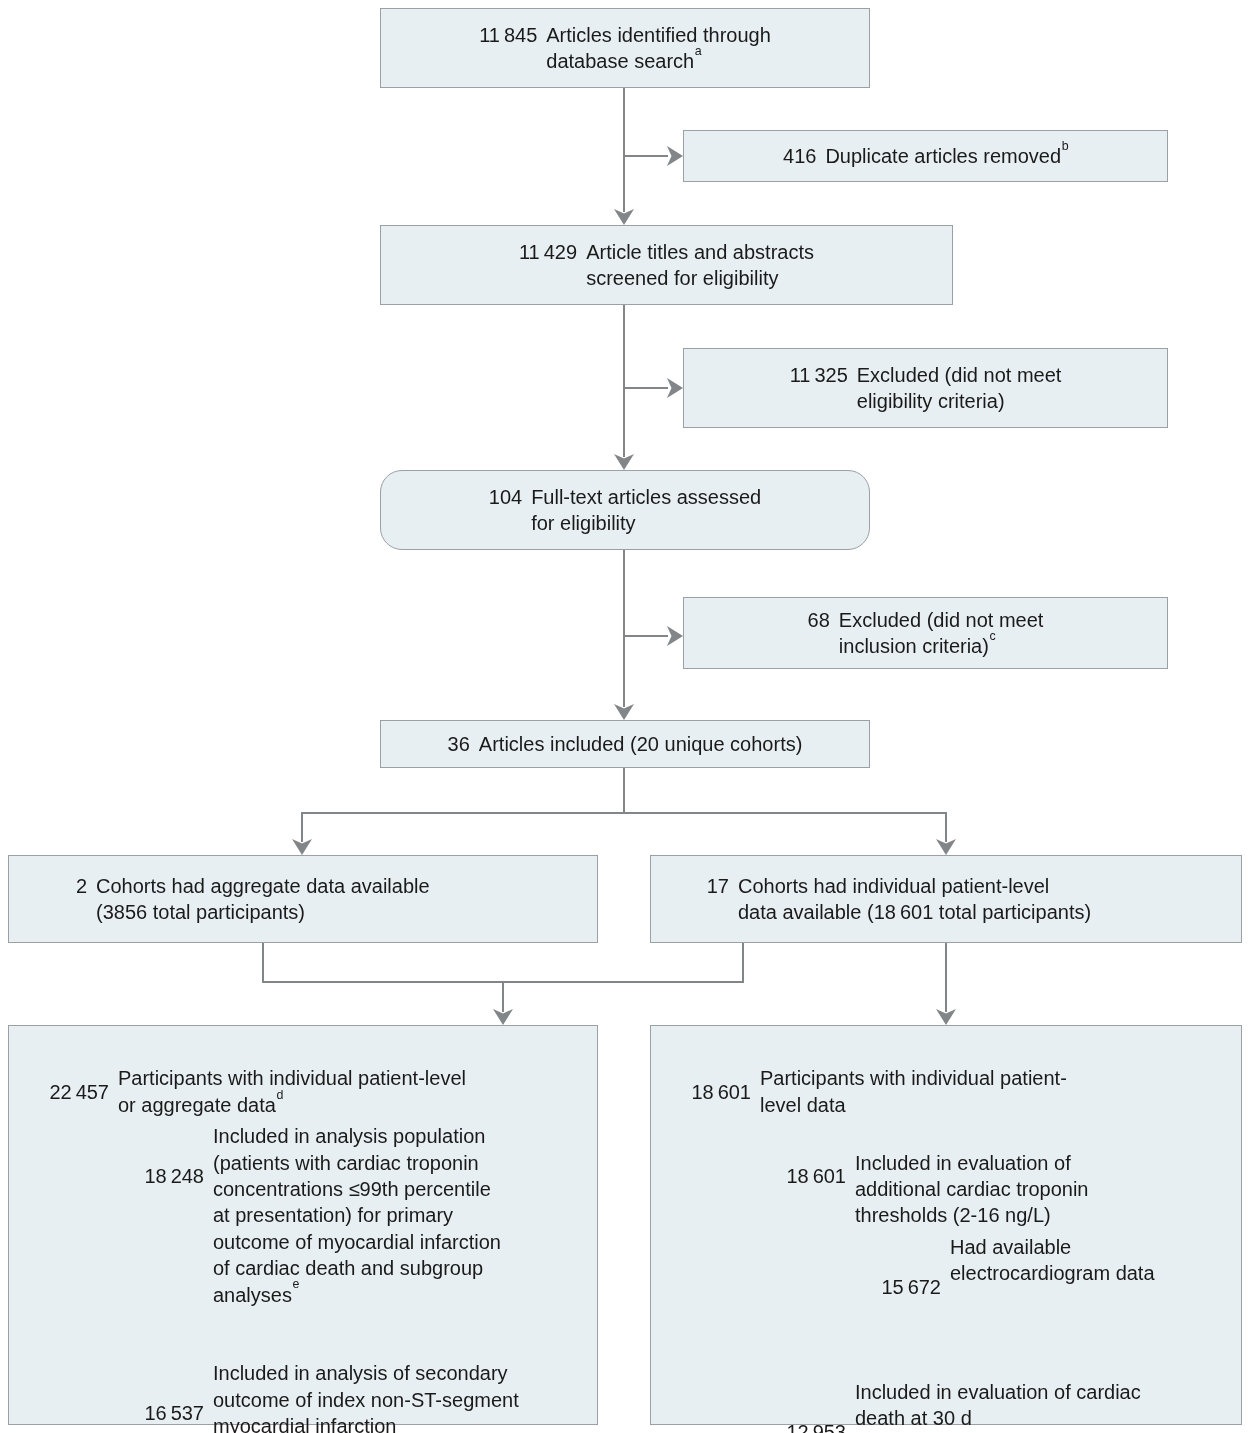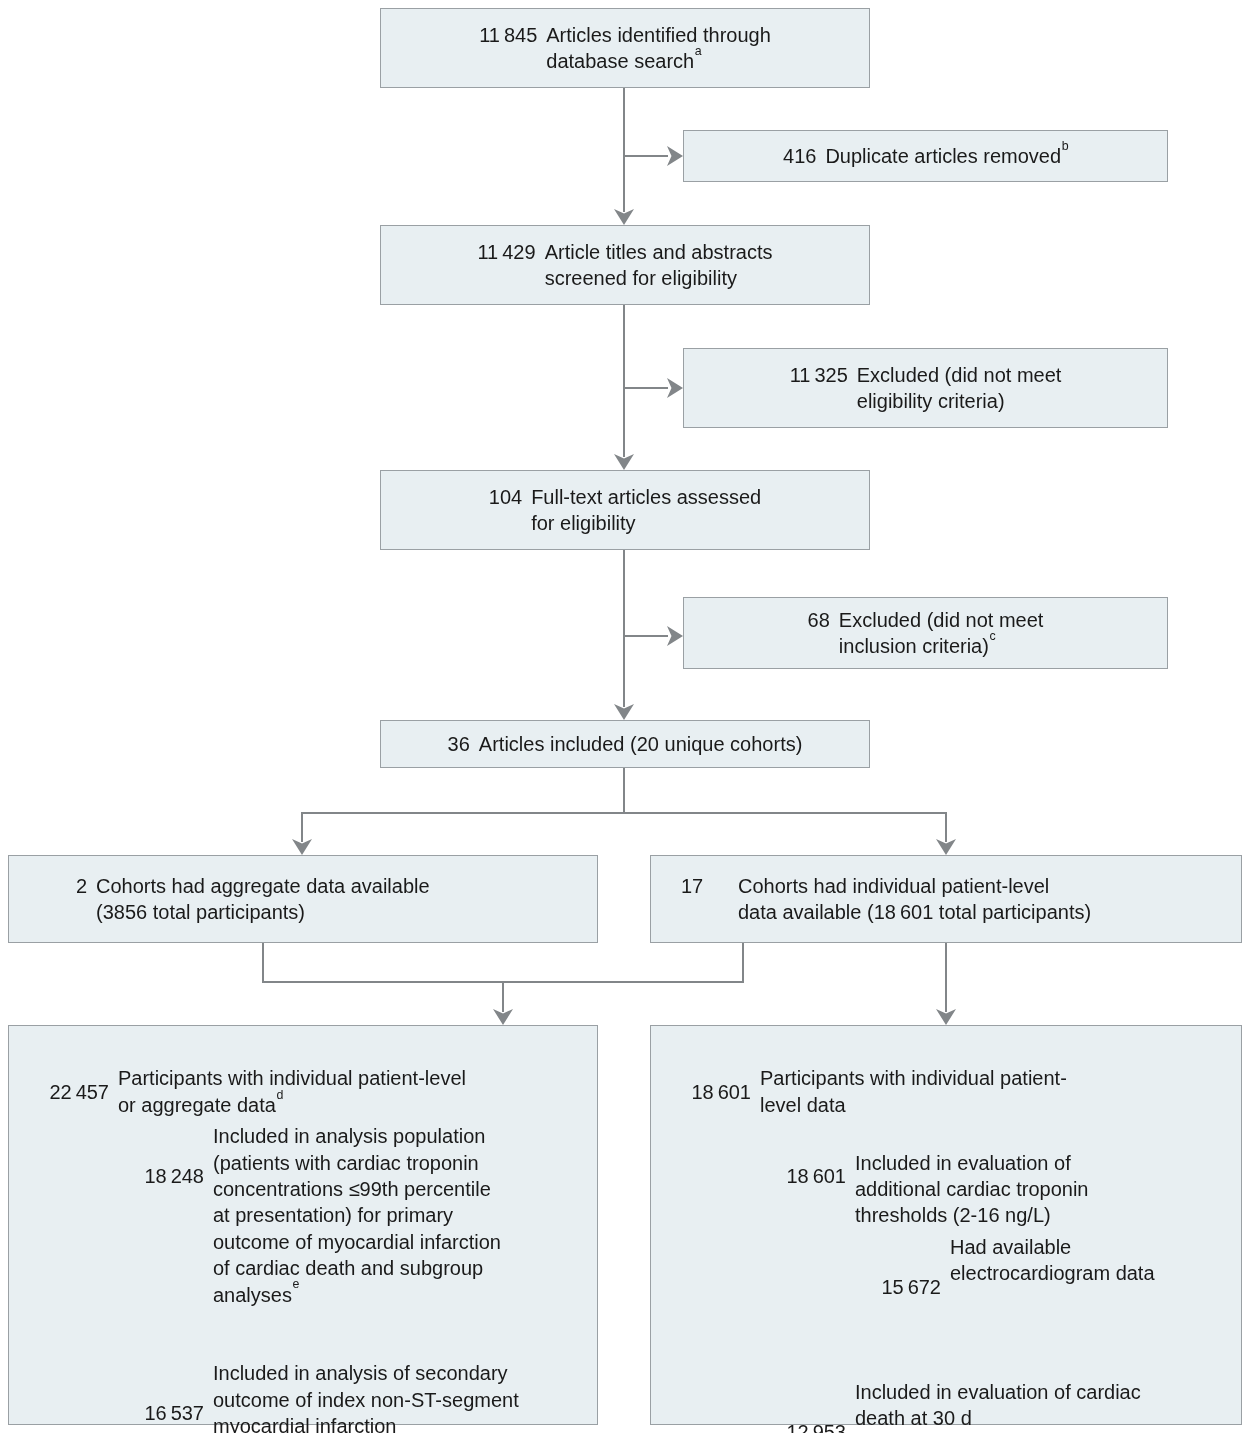--- a/index.html
+++ b/index.html
@@ -106,37 +106,37 @@
     </div>
   </div>
 
   <div class="box center" style="left:683px;top:130px;width:485px;height:52px;">
     <div class="entry">
       <span class="num">416</span>
       <span class="body"><span>Duplicate articles removed</span><sup>b</sup></span>
     </div>
   </div>
 
-  <div class="box center" style="left:380px;top:225px;width:490px;height:80px;">
+  <div class="box center" style="left:380px;top:225px;width:573px;height:80px;">
     <div class="entry">
       <span class="num">11 429</span>
       <span class="body">Article titles and abstracts
 screened for eligibility</span>
     </div>
   </div>
 
   <div class="box center" style="left:683px;top:348px;width:485px;height:80px;">
     <div class="entry">
       <span class="num">11 325</span>
       <span class="body">Excluded (did not meet
 eligibility criteria)</span>
     </div>
   </div>
 
-  <div class="box center" style="left:380px;top:470px;width:490px;height:80px;">
+  <div class="box center" style="left:380px;top:470px;width:490px;height:80px;border-radius:22px;">
     <div class="entry">
       <span class="num">104</span>
       <span class="body">Full-text articles assessed
 for eligibility</span>
     </div>
   </div>
 
   <div class="box center" style="left:683px;top:597px;width:485px;height:72px;">
     <div class="entry">
       <span class="num">68</span>
@@ -155,21 +155,21 @@
   <div class="box center" style="left:8px;top:855px;width:590px;height:88px;align-items:flex-start;padding-left:30px;">
     <div class="entry">
       <span class="num" style="width:48px;text-align:right;">2</span>
       <span class="body">Cohorts had aggregate data available
 (3856 total participants)</span>
     </div>
   </div>
 
   <div class="box center" style="left:650px;top:855px;width:592px;height:88px;align-items:flex-start;padding-left:30px;">
     <div class="entry">
-      <span class="num" style="width:48px;">17</span>
+      <span class="num" style="width:48px;text-align:right;">17</span>
       <span class="body">Cohorts had individual patient-level
 data available (18 601 total participants)</span>
     </div>
   </div>
 
   <div class="box left" style="left:8px;top:1025px;width:590px;height:400px;">
     <div class="entry">
       <span class="num">22 457</span>
       <span class="body">
         <span>Participants with individual patient-level

